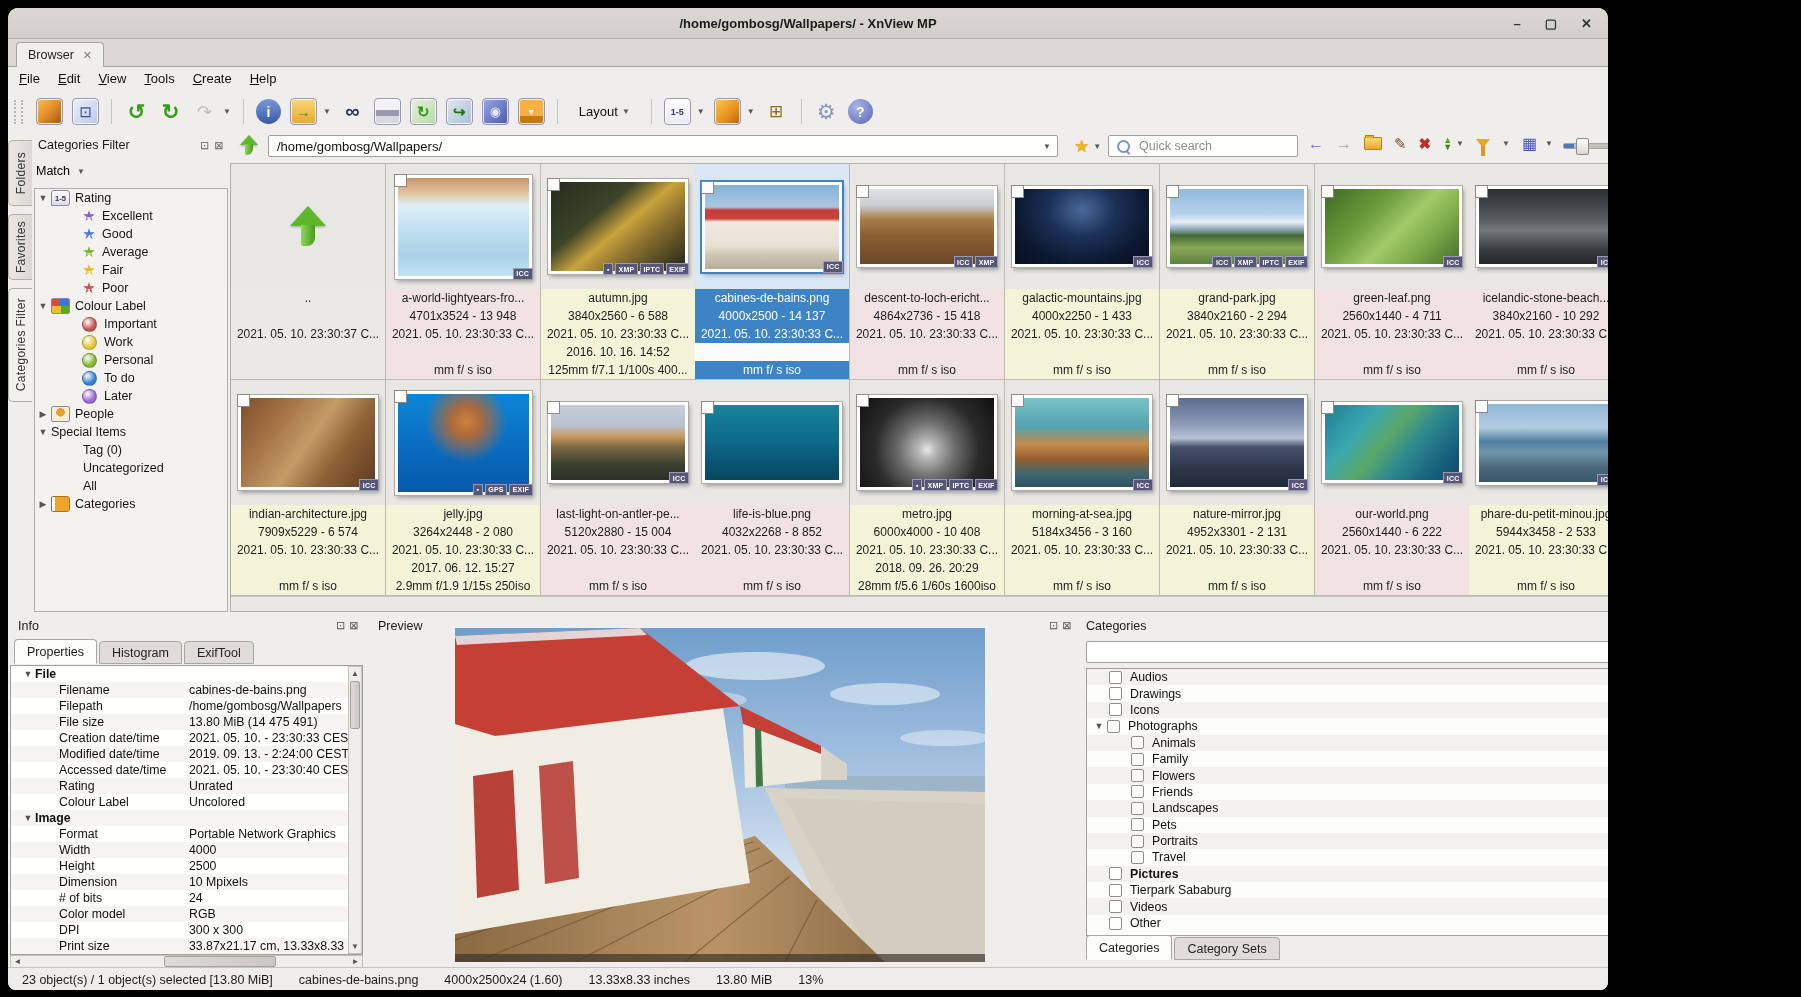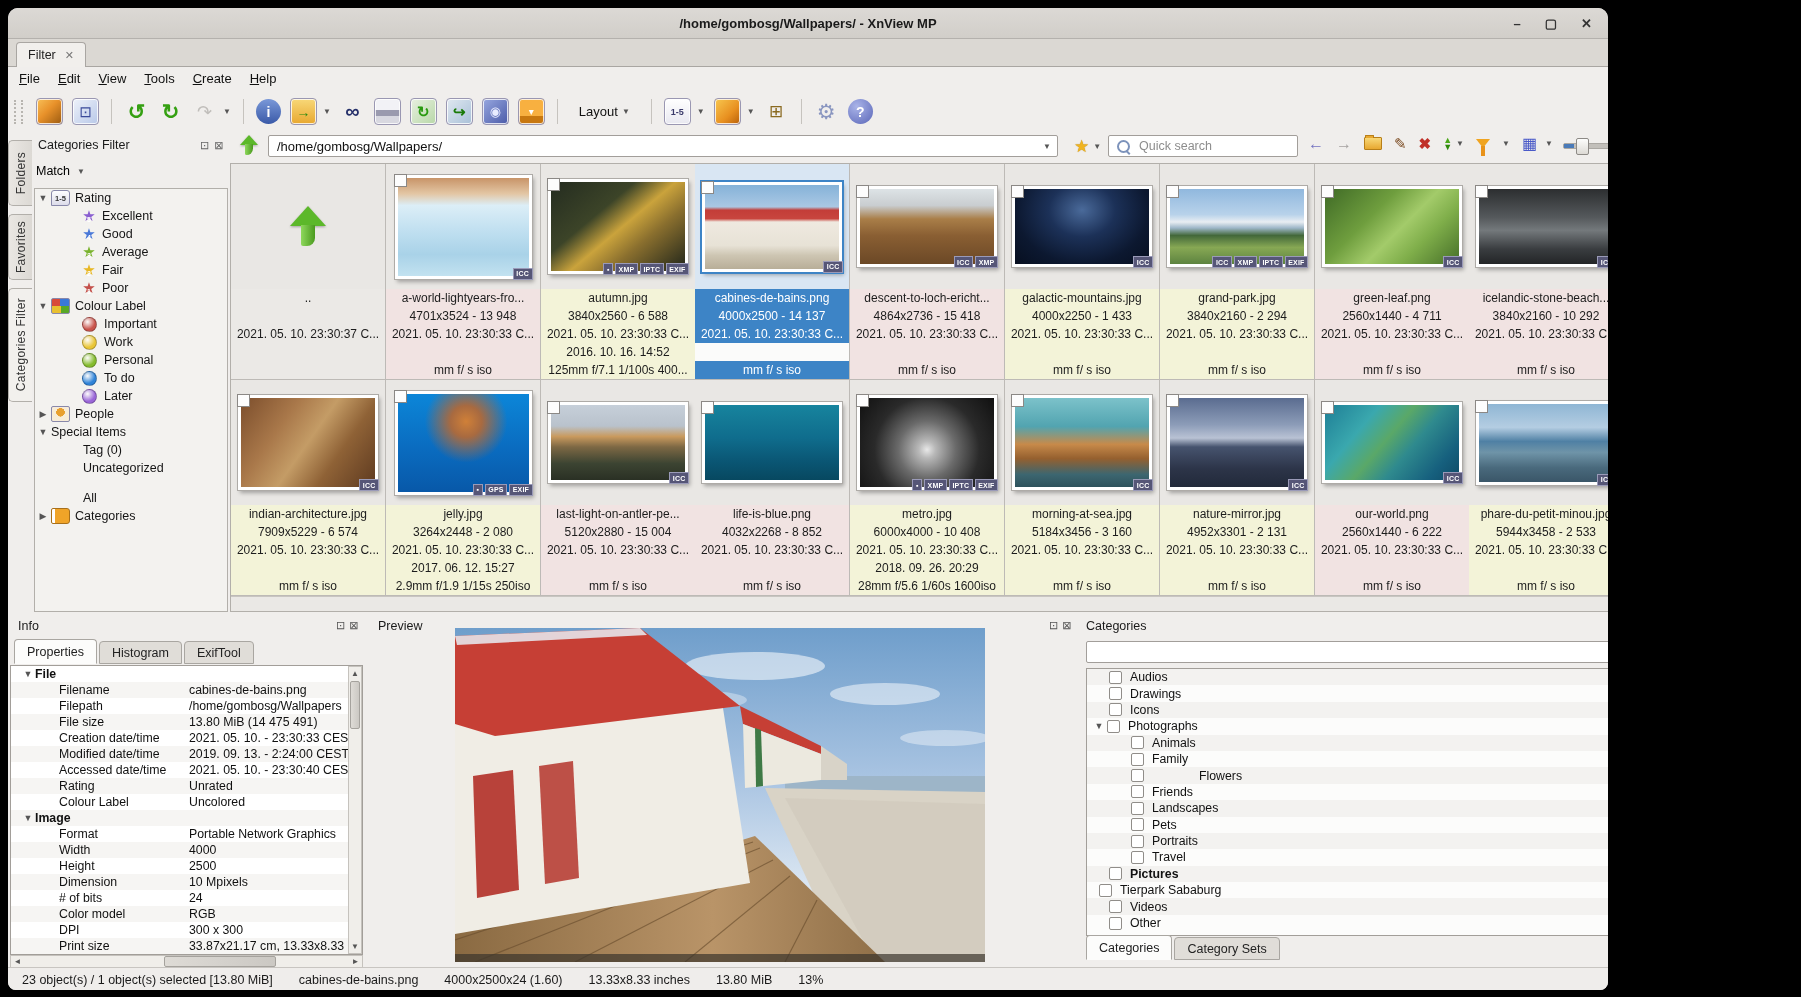--- a/index.html
+++ b/index.html
@@ -119,21 +119,21 @@
     <span>/home/gombosg/Wallpapers/ - XnView MP</span>
     <div class="winctl">
       <span>–</span>
       <span>▢</span>
       <span>✕</span>
     </div>
   </div>
 
   <div class="tabbar">
     <div class="tab-browser">
-      <span>Filter</span>
+      <span>Browser</span>
       <span class="tabclose">✕</span>
     </div>
   </div>
 
   <div class="menubar" id="menubar">
       <span class="mitem">File</span>
       <span class="mitem">Edit</span>
       <span class="mitem">View</span>
       <span class="mitem">Tools</span>
       <span class="mitem">Create</span>
@@ -335,21 +335,21 @@
       <div class="frow">
         <span class="fcaret">▼</span>
         <span>Special Items</span>
       </div>
       <div class="frow" style="padding-left: 48px;">
         <span>Tag (0)</span>
       </div>
       <div class="frow" style="padding-left: 48px;">
         <span>Uncategorized</span>
       </div>
-      <div class="frow" style="padding-left: 48px; margin-top: 12px;">
+      <div class="frow" style="padding-left: 48px;">
         <span>All</span>
       </div>
       <div class="frow">
         <span class="fcaret">▶</span>
         <span class="sicon bic"></span>
         <span>Categories</span>
       </div>
     </div>
 
   <div id="grid">
@@ -829,21 +829,21 @@
         <span>Photographs</span>
       </div>
       <div class="crow" style="padding-left: 44px;">
         <span class="ckb"></span>
         <span>Animals</span>
       </div>
       <div class="crow" style="padding-left: 44px;">
         <span class="ckb"></span>
         <span>Family</span>
       </div>
-      <div class="crow" style="padding-left: 44px; gap: 47px;">
+      <div class="crow" style="padding-left: 44px;">
         <span class="ckb"></span>
         <span>Flowers</span>
       </div>
       <div class="crow" style="padding-left: 44px;">
         <span class="ckb"></span>
         <span>Friends</span>
       </div>
       <div class="crow" style="padding-left: 44px;">
         <span class="ckb"></span>
         <span>Landscapes</span>
@@ -857,21 +857,21 @@
         <span>Portraits</span>
       </div>
       <div class="crow" style="padding-left: 44px;">
         <span class="ckb"></span>
         <span>Travel</span>
       </div>
       <div class="crow" style="padding-left: 22px; font-weight: bold;">
         <span class="ckb"></span>
         <span>Pictures</span>
       </div>
-      <div class="crow" style="padding-left: 12px;">
+      <div class="crow" style="padding-left: 22px;">
         <span class="ckb"></span>
         <span>Tierpark Sababurg</span>
       </div>
       <div class="crow" style="padding-left: 22px;">
         <span class="ckb"></span>
         <span>Videos</span>
       </div>
       <div class="crow" style="padding-left: 22px;">
         <span class="ckb"></span>
         <span>Other</span>

